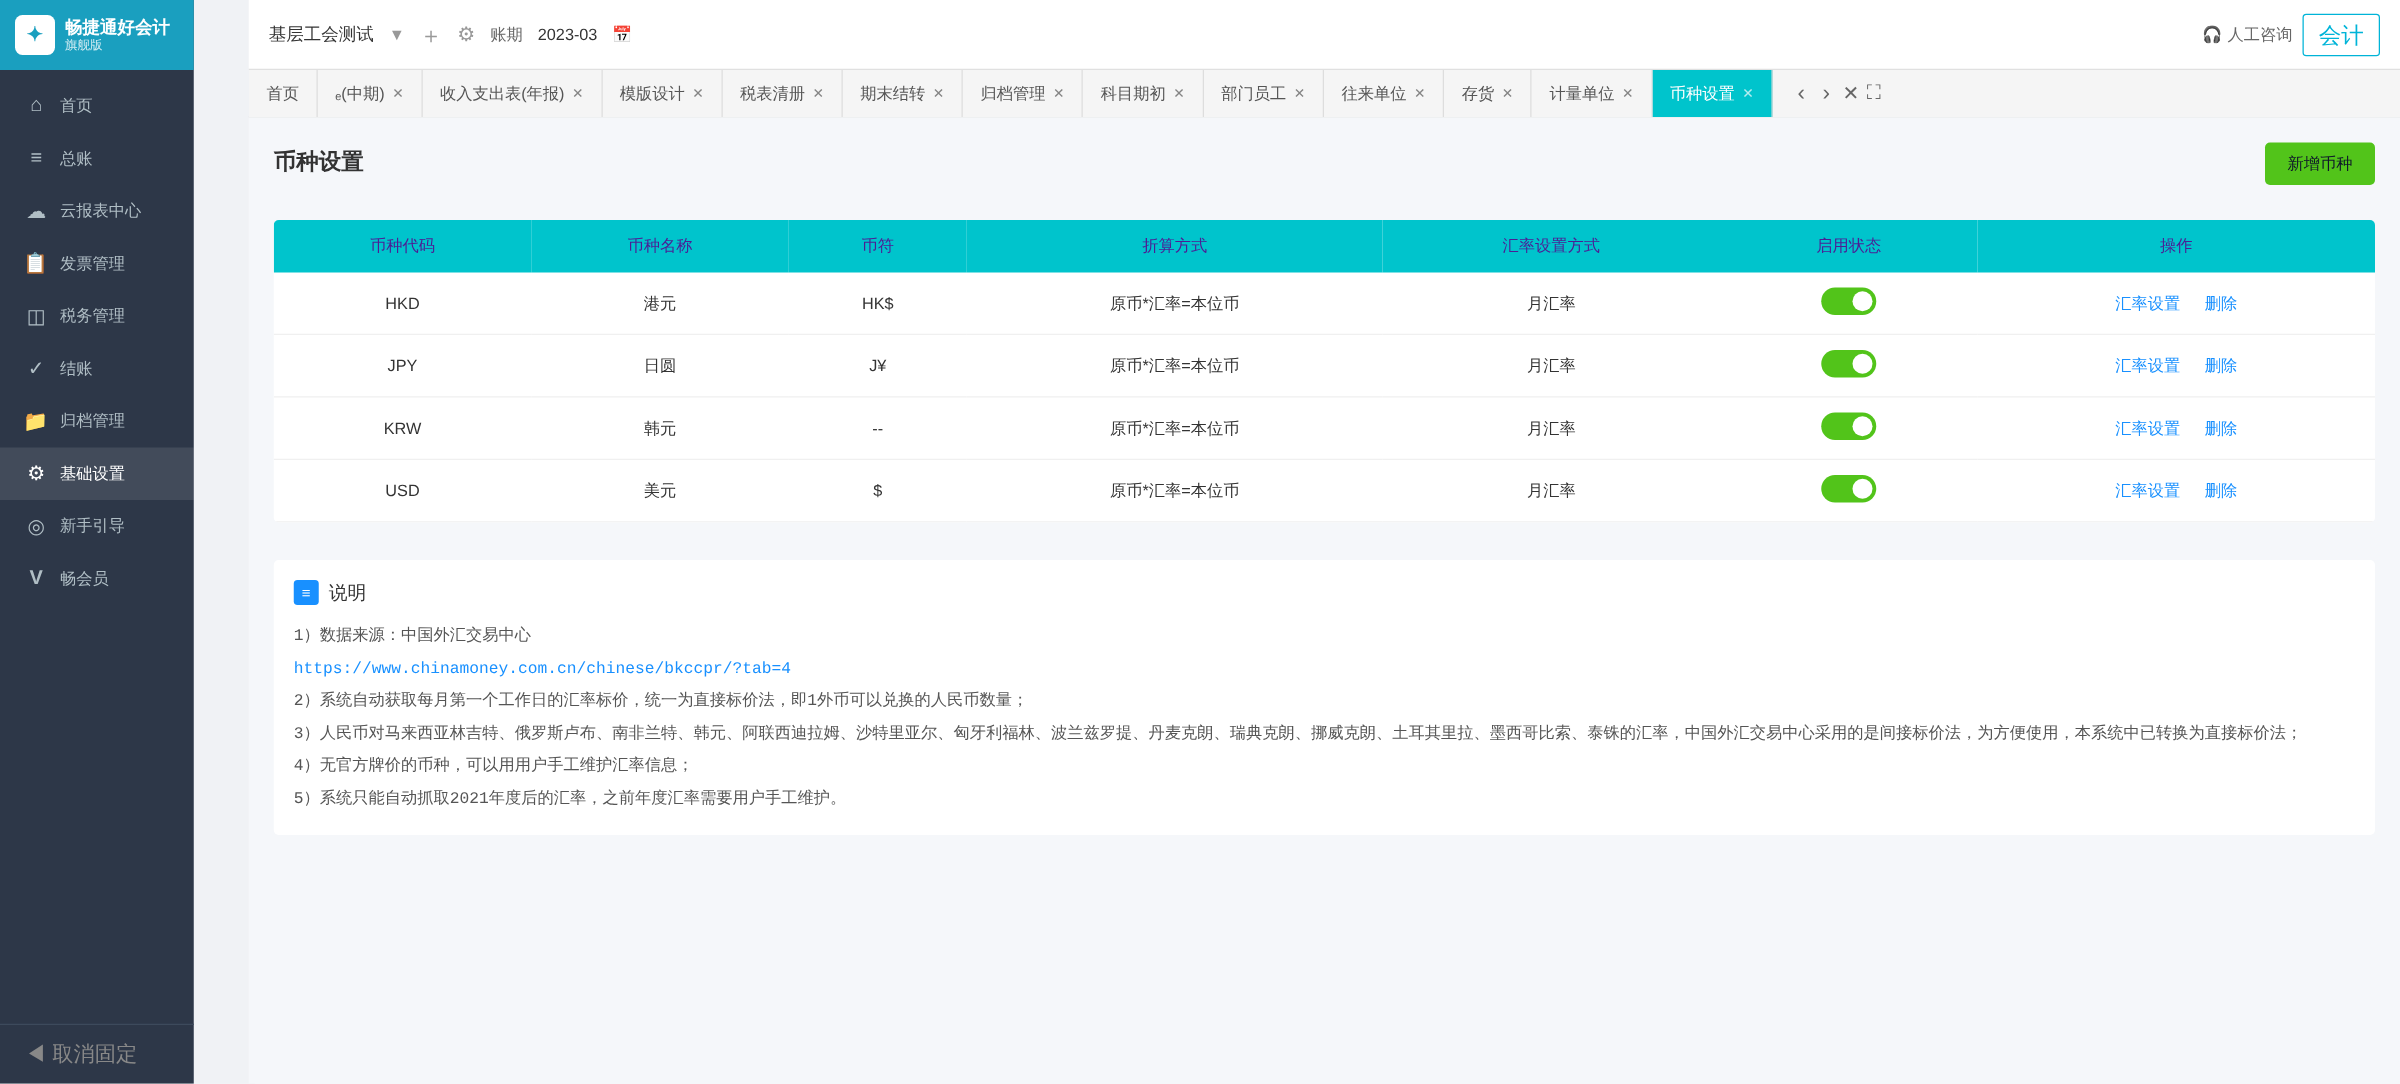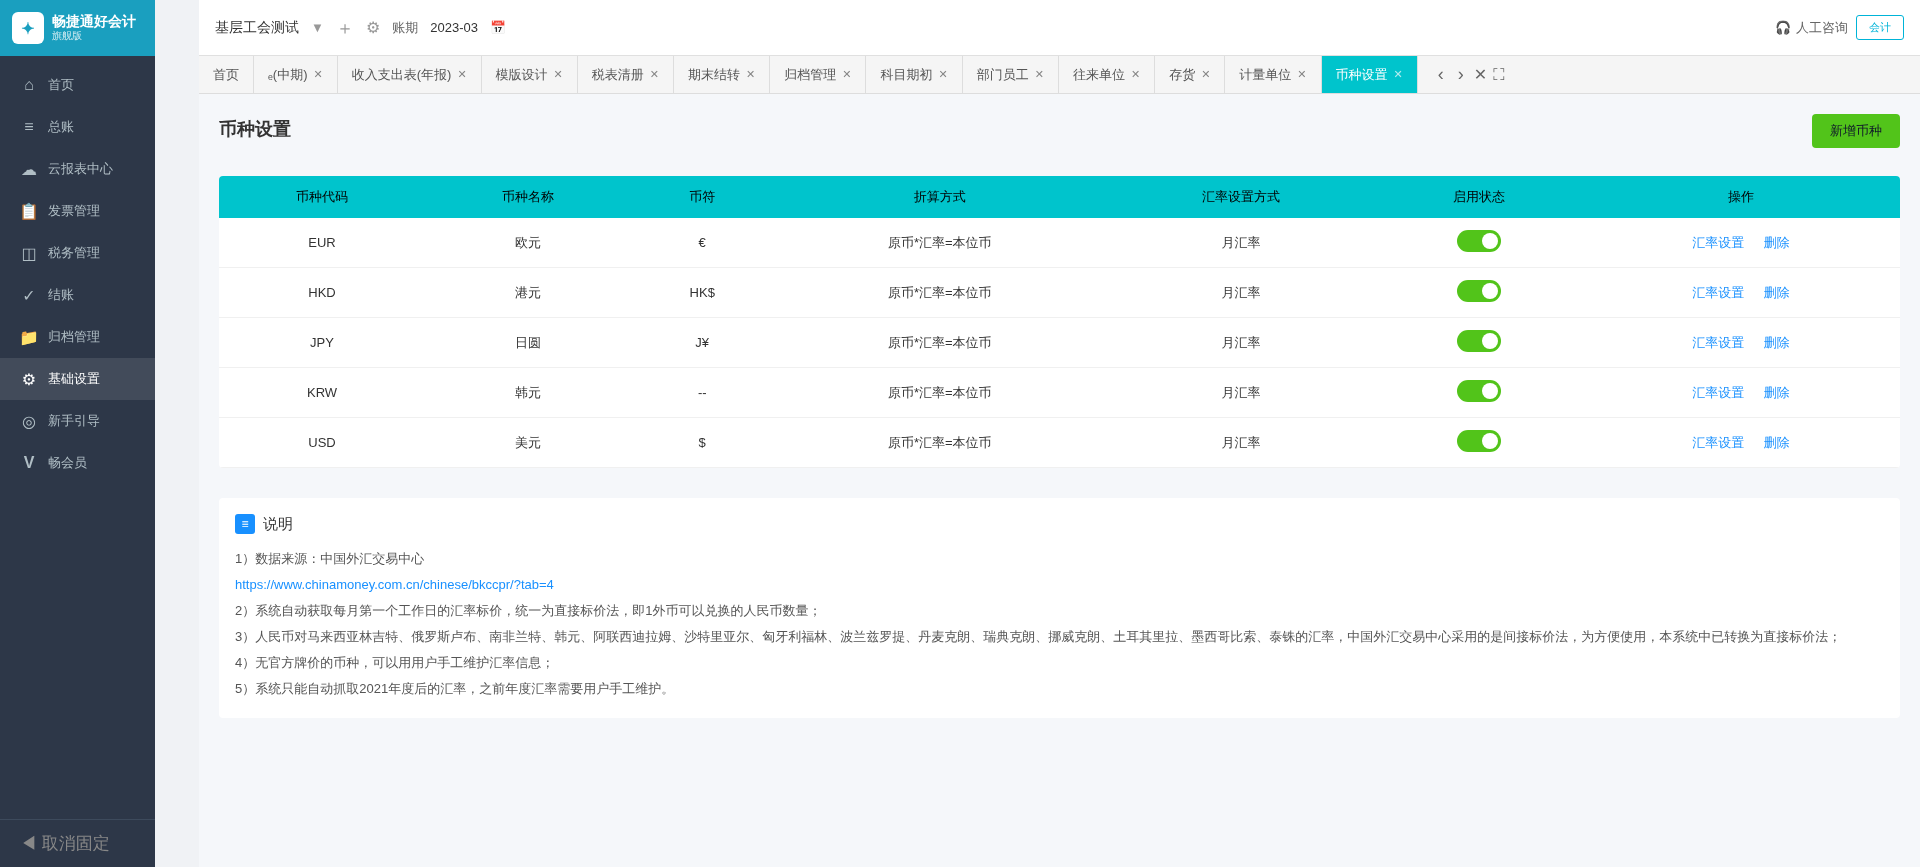--- a/index.html
+++ b/index.html
@@ -70,21 +70,21 @@
     .topbar-actions { display: flex; align-items: center; gap: 8px; margin-left: auto; }
     .btn-help {
       display: flex; align-items: center; gap: 4px;
       color: #666; font-size: 13px; cursor: pointer;
     }
     .btn-account {
       border: 1px solid #00b4d8;
       color: #00b4d8;
       padding: 4px 12px;
       border-radius: 3px;
-      font-size: 11px;
+      font-size: 18px;
       cursor: pointer;
     }
     .period-label { color: #666; font-size: 13px; }
     .period-value { color: #333; font-size: 13px; font-weight: 500; }
 
     
     .tabbar {
       background: #f5f5f5;
       display: flex;
       align-items: center;
@@ -139,21 +139,21 @@
     
     .data-table {
       width: 100%;
       border-collapse: collapse;
       background: white;
       border-radius: 4px;
       overflow: hidden;
     }
     .data-table thead tr {
       background: #00c4cc;
-      color: #000000;
+      color: #4c1d95;
     }
     .data-table thead th {
       padding: 12px 16px;
       text-align: center;
       font-weight: 500;
       font-size: 13px;
     }
     .data-table tbody tr {
       border-bottom: 1px solid #f0f0f0;
     }
@@ -202,21 +202,21 @@
       margin-bottom: 12px;
     }
     .note-icon {
       width: 20px; height: 20px;
       background: #1890ff;
       border-radius: 3px;
       color: white;
       font-size: 12px;
       display: flex; align-items: center; justify-content: center;
     }
-    .note-list { list-style: none; }
+    .note-list { list-style: none; font-family: Liberation Mono, monospace; }
     .note-list li {
       color: #555;
       font-size: 13px;
       line-height: 2;
     }
     .note-link { color: #1890ff; text-decoration: none; }
 
     .header-right-actions {
       display: flex; align-items: center; gap: 6px; margin-left: 16px;
     }
@@ -382,34 +382,20 @@
           <th>币种代码</th>
           <th>币种名称</th>
           <th>币符</th>
           <th>折算方式</th>
           <th>汇率设置方式</th>
           <th>启用状态</th>
           <th>操作</th>
         </tr>
       </thead>
       <tbody id="table-body">
-      <tr>
-    <td>EUR</td>
-    <td>欧元</td>
-    <td>€</td>
-    <td>原币*汇率=本位币</td>
-    <td>月汇率</td>
-    <td>
-      <div class="toggle"></div>
-    </td>
-    <td>
-      <a class="link">汇率设置</a>
-      <a class="link-delete">删除</a>
-    </td>
-  </tr>
           <tr>
     <td>HKD</td>
     <td>港元</td>
     <td>HK$</td>
     <td>原币*汇率=本位币</td>
     <td>月汇率</td>
     <td>
       <div class="toggle"></div>
     </td>
     <td>

